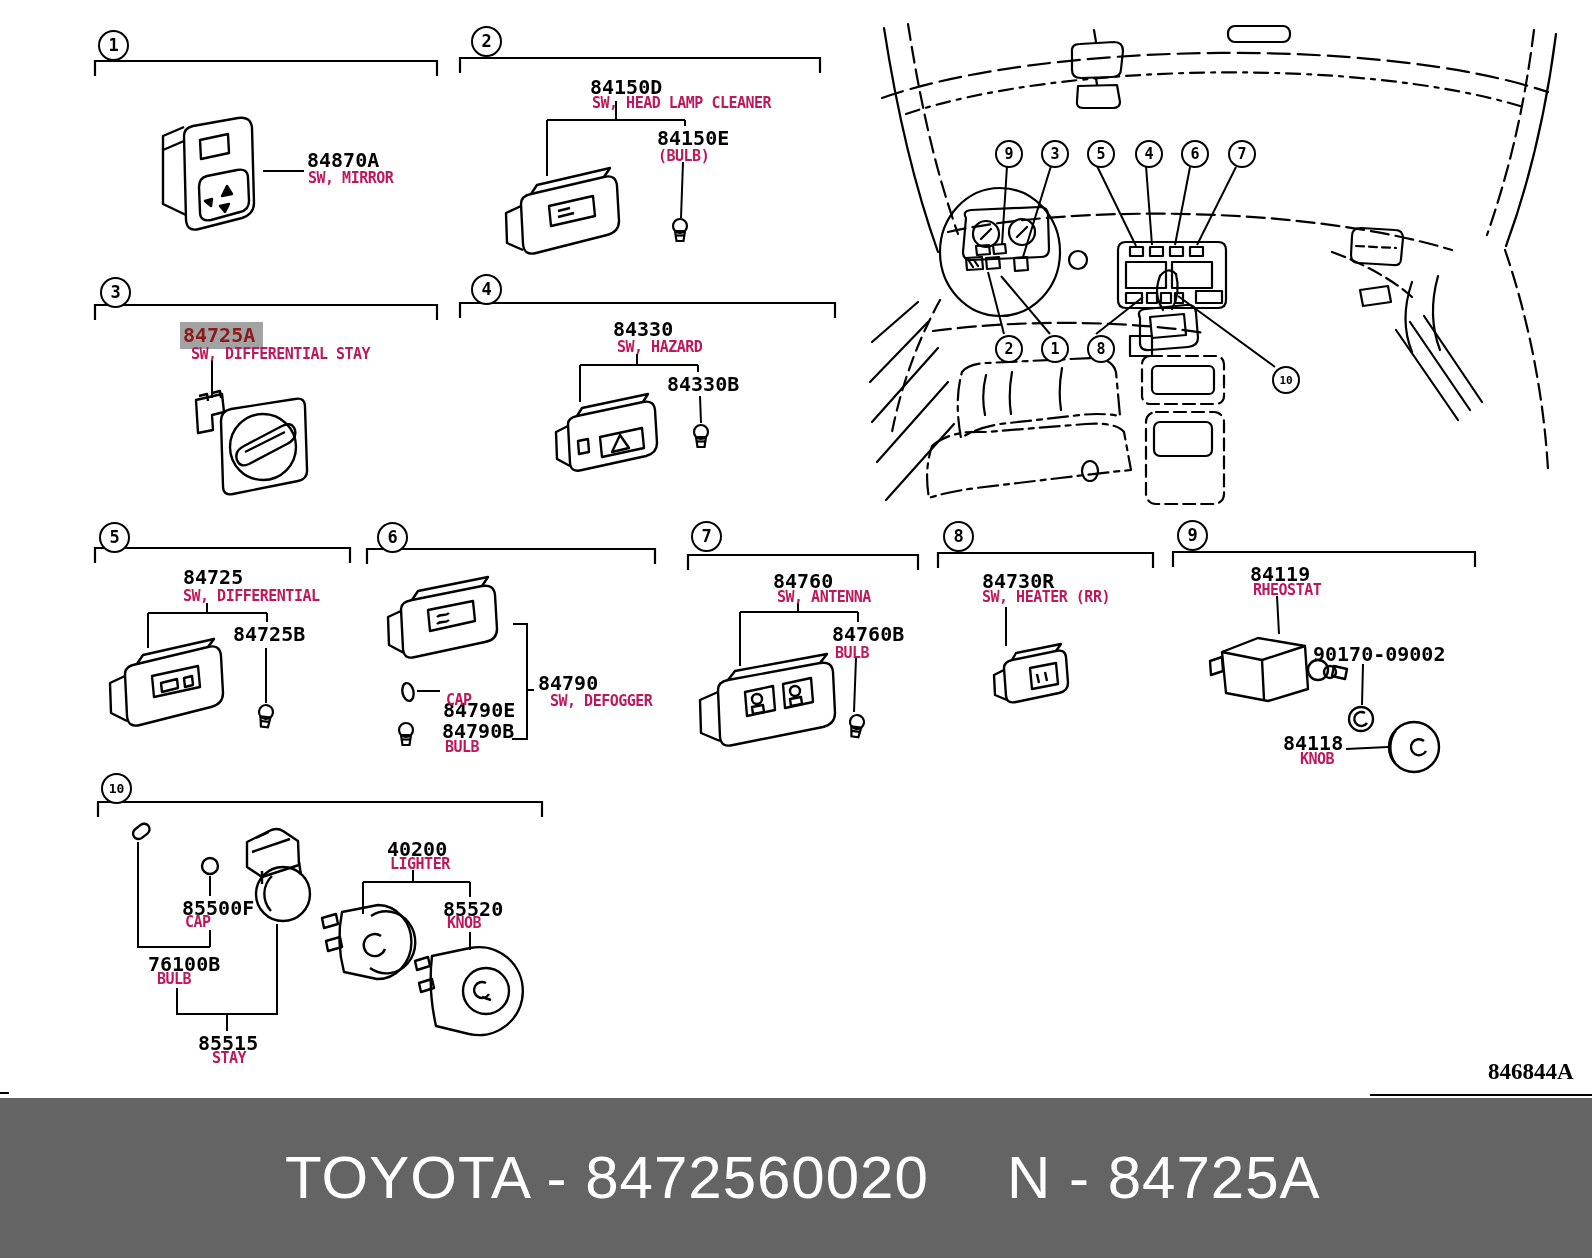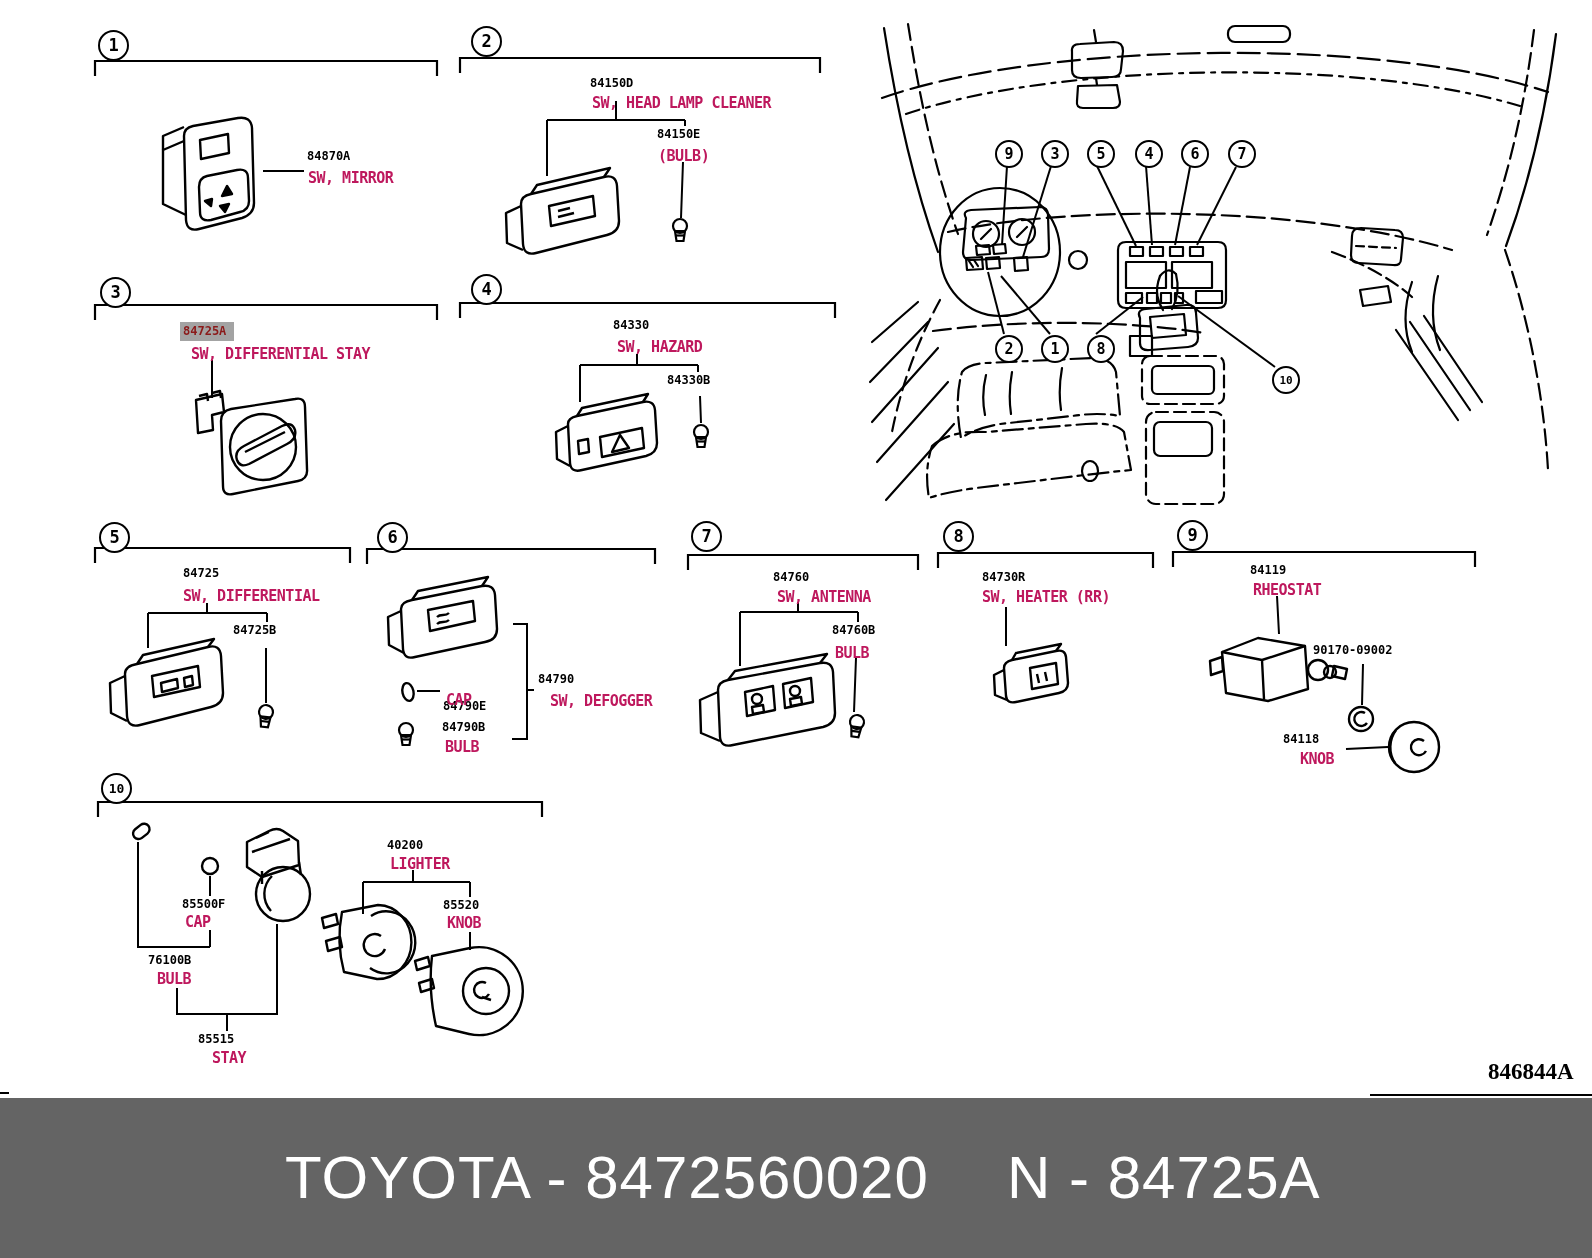--- a/index.html
+++ b/index.html
@@ -1,19 +1,19 @@
 <!DOCTYPE html>
 <html><head>
 <meta charset="utf-8">
 <style>
   html,body{margin:0;padding:0;background:#fff;}
   .page{position:relative;width:1592px;height:1258px;background:#ffffff;
         font-family:"DejaVu Sans Mono","Liberation Mono",monospace;overflow:hidden;}
   svg.art{position:absolute;left:0;top:0;z-index:1;}
-  .pn{position:absolute;z-index:3;font-weight:bold;font-size:12px;line-height:1;
+  .pn{position:absolute;z-index:3;font-weight:bold;font-size:20px;line-height:1;
       letter-spacing:0;color:#000;white-space:pre;}
   .pl{position:absolute;z-index:3;font-weight:bold;font-size:15px;line-height:1;
       letter-spacing:-0.5px;color:#be185d;white-space:pre;}
   .pn.hl{background:#a3a3a3;color:#8b1a1a;padding:3px 8px 4px 3px;}
   .co{position:absolute;z-index:3;width:27px;height:27px;border:2.5px solid #000;border-radius:50%;
       display:flex;align-items:center;justify-content:center;background:#fff;
       font-weight:bold;font-size:17px;line-height:1;}
   .co.ten{font-size:13px;}
   .ci{position:absolute;z-index:3;width:24px;height:24px;border:2px solid #000;border-radius:50%;
       display:flex;align-items:center;justify-content:center;background:#fff;

